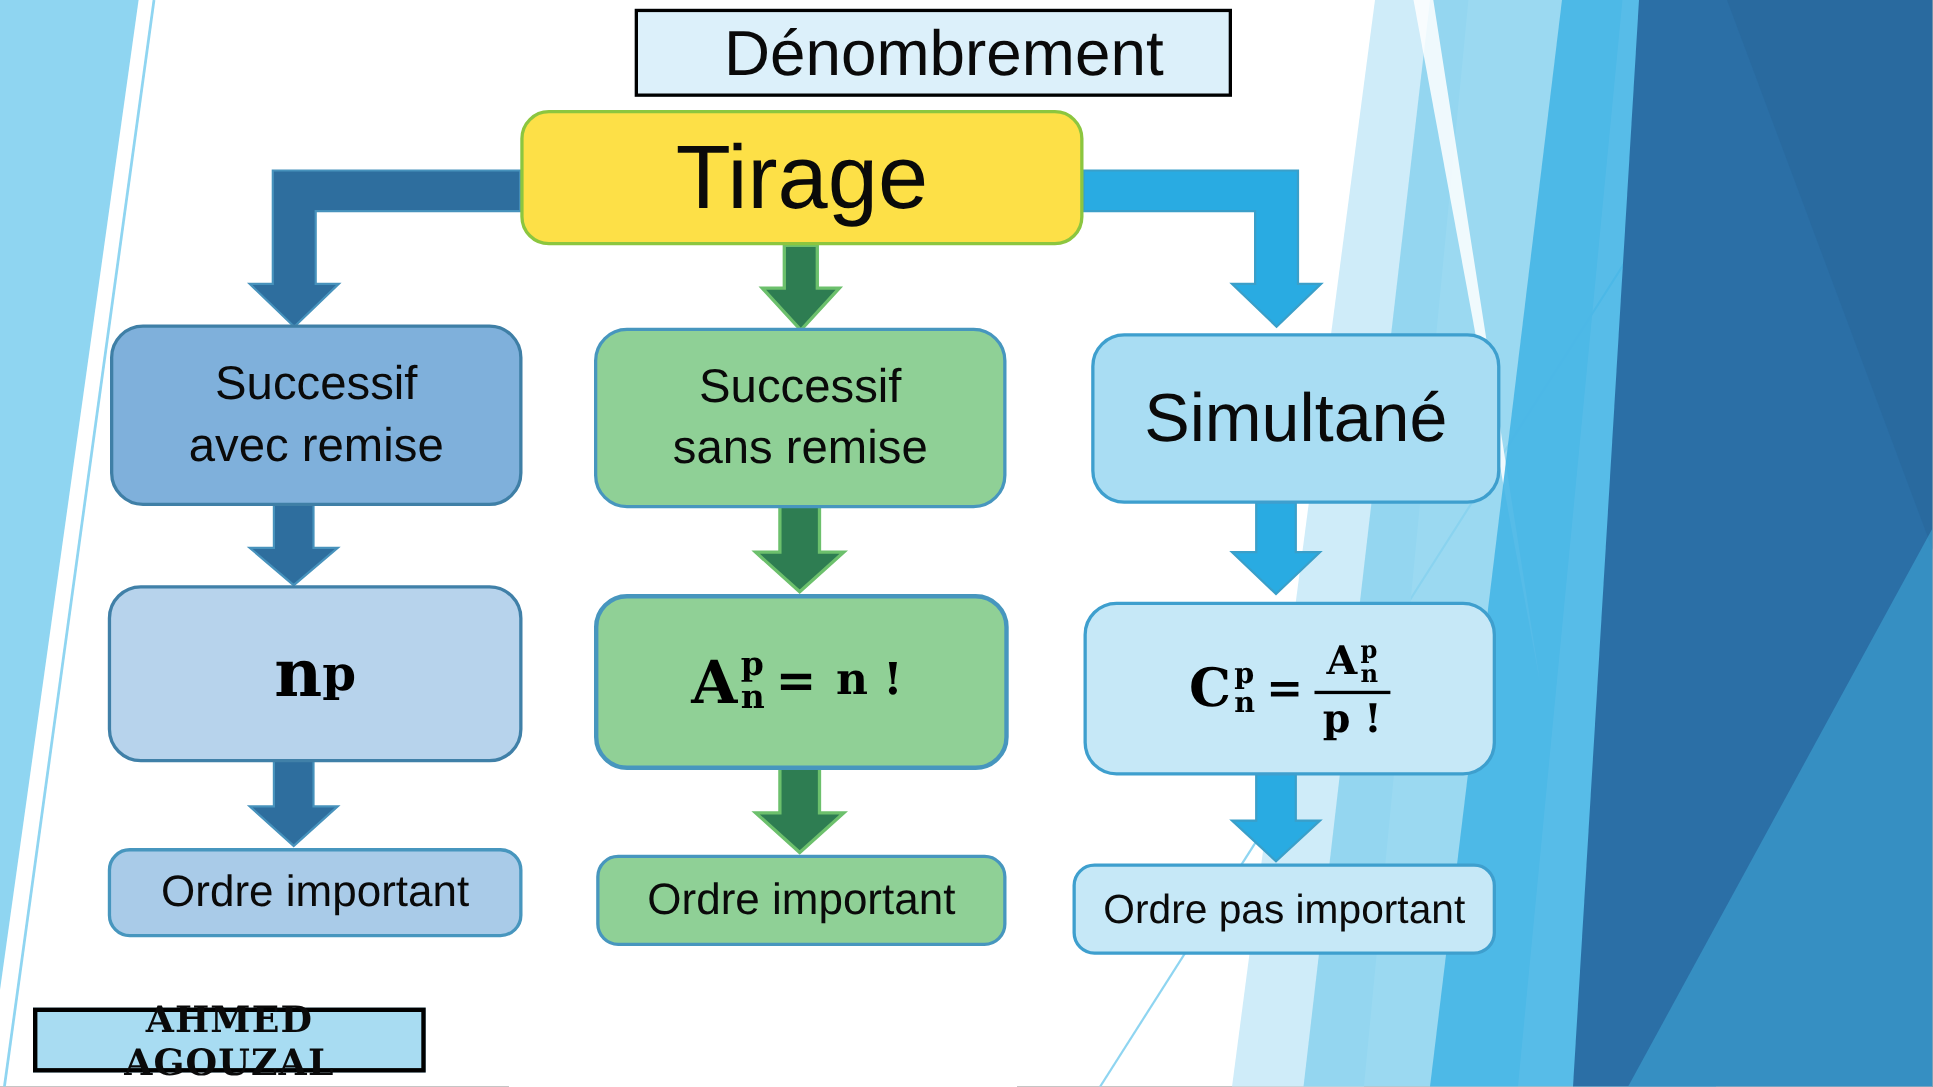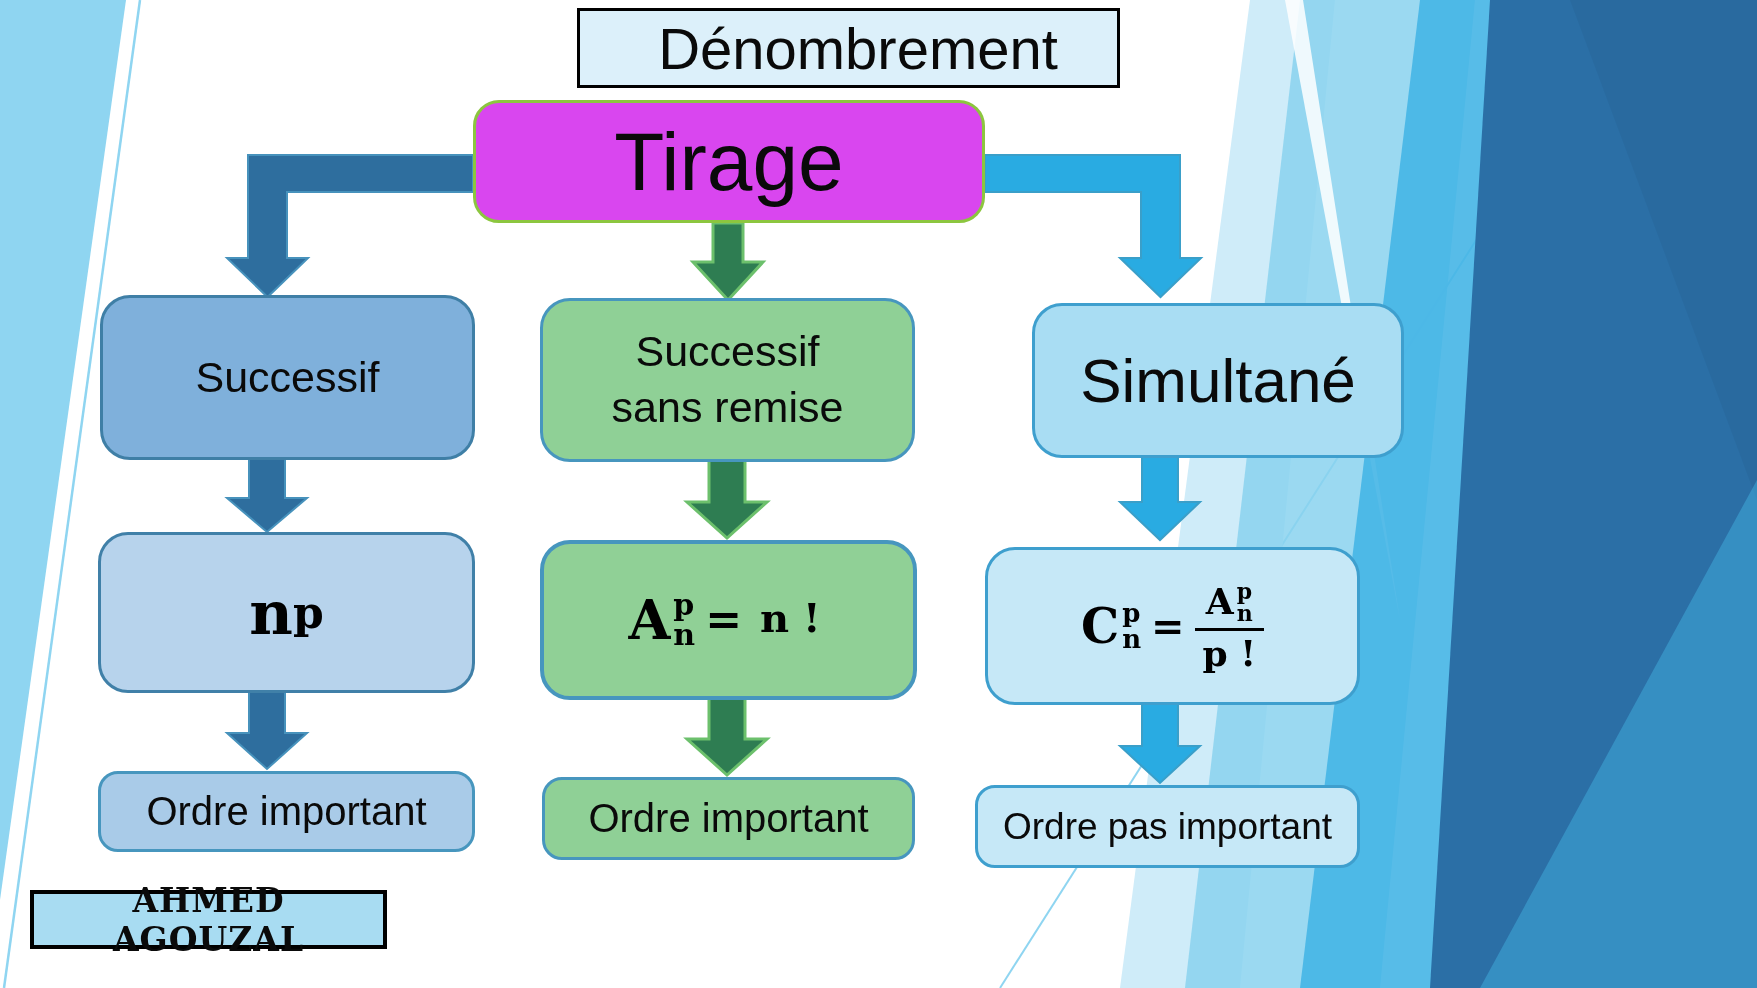--- a/index.html
+++ b/index.html
@@ -11,35 +11,35 @@
   .node{
     position:absolute; display:flex; align-items:center; justify-content:center;
     text-align:center; box-sizing:border-box;
   }
   .title-box{
     left:577px; top:8px; width:543px; height:80px;
     background:#DCF0FA; border:3px solid #000000; font-size:58px;padding-left:19px;
   }
   .tirage-box{
     left:473px; top:100px; width:512px; height:123px;
-    background:#d946ef; border:3px solid #8CC63F; border-radius:26px;
+    background:#fde047; border:3px solid #8CC63F; border-radius:26px;
     font-size:82px;
   }
   .r2c1{
     left:100px; top:295px; width:375px; height:165px;
     background:#7FB0DB; border:3px solid #3F7FA6; border-radius:30px;
     font-size:43px; line-height:1.3; flex-direction:column;
   }
   .r2c2{
     left:540px; top:298px; width:375px; height:164px;
     background:#8FD096; border:3px solid #4796BE; border-radius:30px;
     font-size:43px; line-height:1.3; flex-direction:column;
   }
   .r2c3{
-    left:1032px; top:303px; width:372px; height:155px;
+    left:992px; top:303px; width:372px; height:155px;
     background:#A9DDF3; border:3px solid #3E9FCE; border-radius:30px;
     font-size:62px;
   }
   .r3c1{
     left:98px; top:532px; width:377px; height:161px;
     background:#B7D3EC; border:3px solid #4080A8; border-radius:30px;
   }
   .r3c2{
     left:540px; top:540px; width:377px; height:160px;
     background:#90D096; border:4px solid #4796BE; border-radius:30px;
@@ -54,21 +54,21 @@
   }
   .r4c2{
     left:542px; top:777px; width:373px; height:83px;
     background:#8FD096; border:3px solid #4796BE; border-radius:20px; font-size:40px;
   }
   .r4c3{
     left:975px; top:785px; width:385px; height:83px;
     background:#C6E8F7; border:3px solid #3E9FCE; border-radius:20px; font-size:37px;
   }
   .author-box{
-    left:30px; top:890px; width:357px; height:59px;
+    left:30px; top:916px; width:357px; height:59px;
     background:#A8DCF2; border:4px solid #000000;
     font-family:"DejaVu Serif", serif; font-weight:bold;
     font-size:33px; letter-spacing:1px;
   }
   
   .math{font-family:"DejaVu Serif", serif; font-weight:bold; color:#000;}
   .np-base{font-size:60px;}
   .np-sup{font-size:44px; vertical-align:28px;}
   .mrow{display:flex; align-items:center; gap:10px;}
   .supsub{display:inline-flex; flex-direction:column; align-items:flex-start;
@@ -126,20 +126,21 @@
   <div class="node title-box">
     <span>Dénombrement</span>
   </div>
 
   <div class="node tirage-box">
     <span>Tirage</span>
   </div>
 
   <div class="node r2c1">
     <div>Successif</div>
+    <div>avec remise</div>
   </div>
   <div class="node r3c1 math">
     <span class="np-base">n</span>
       <span class="np-sup">p</span>
   </div>
   <div class="node r4c1">
     <span>Ordre important</span>
   </div>
 
   <div class="node r2c2">

